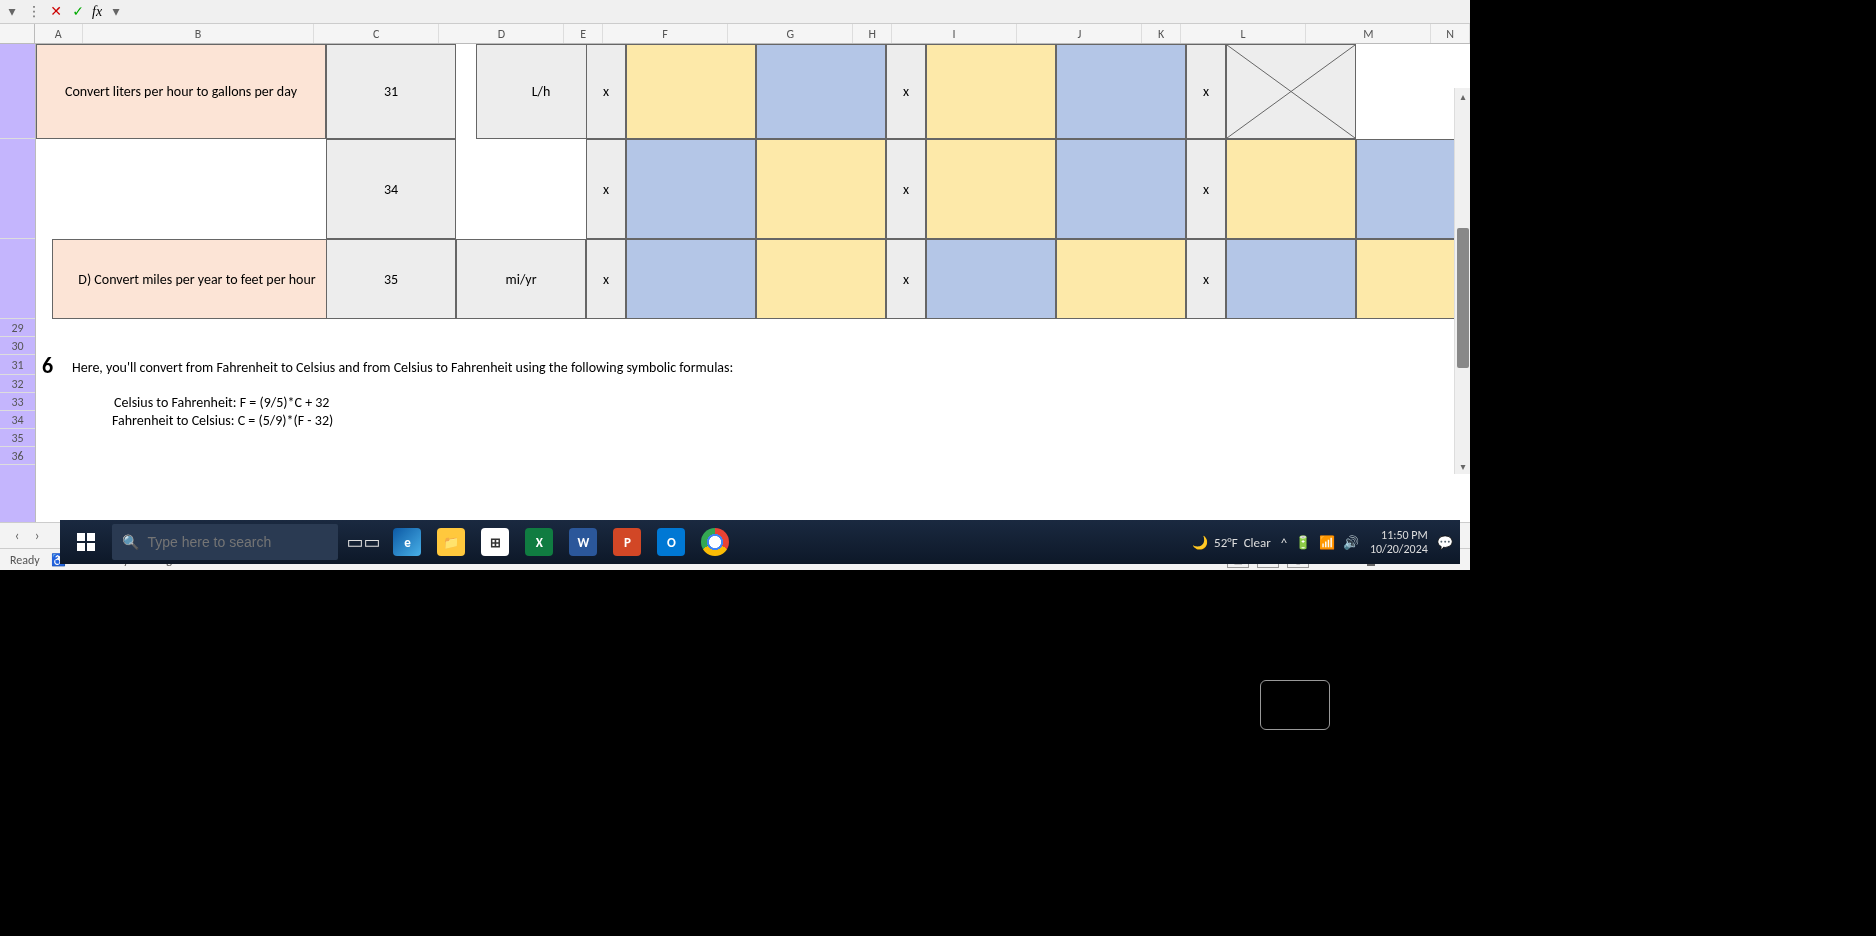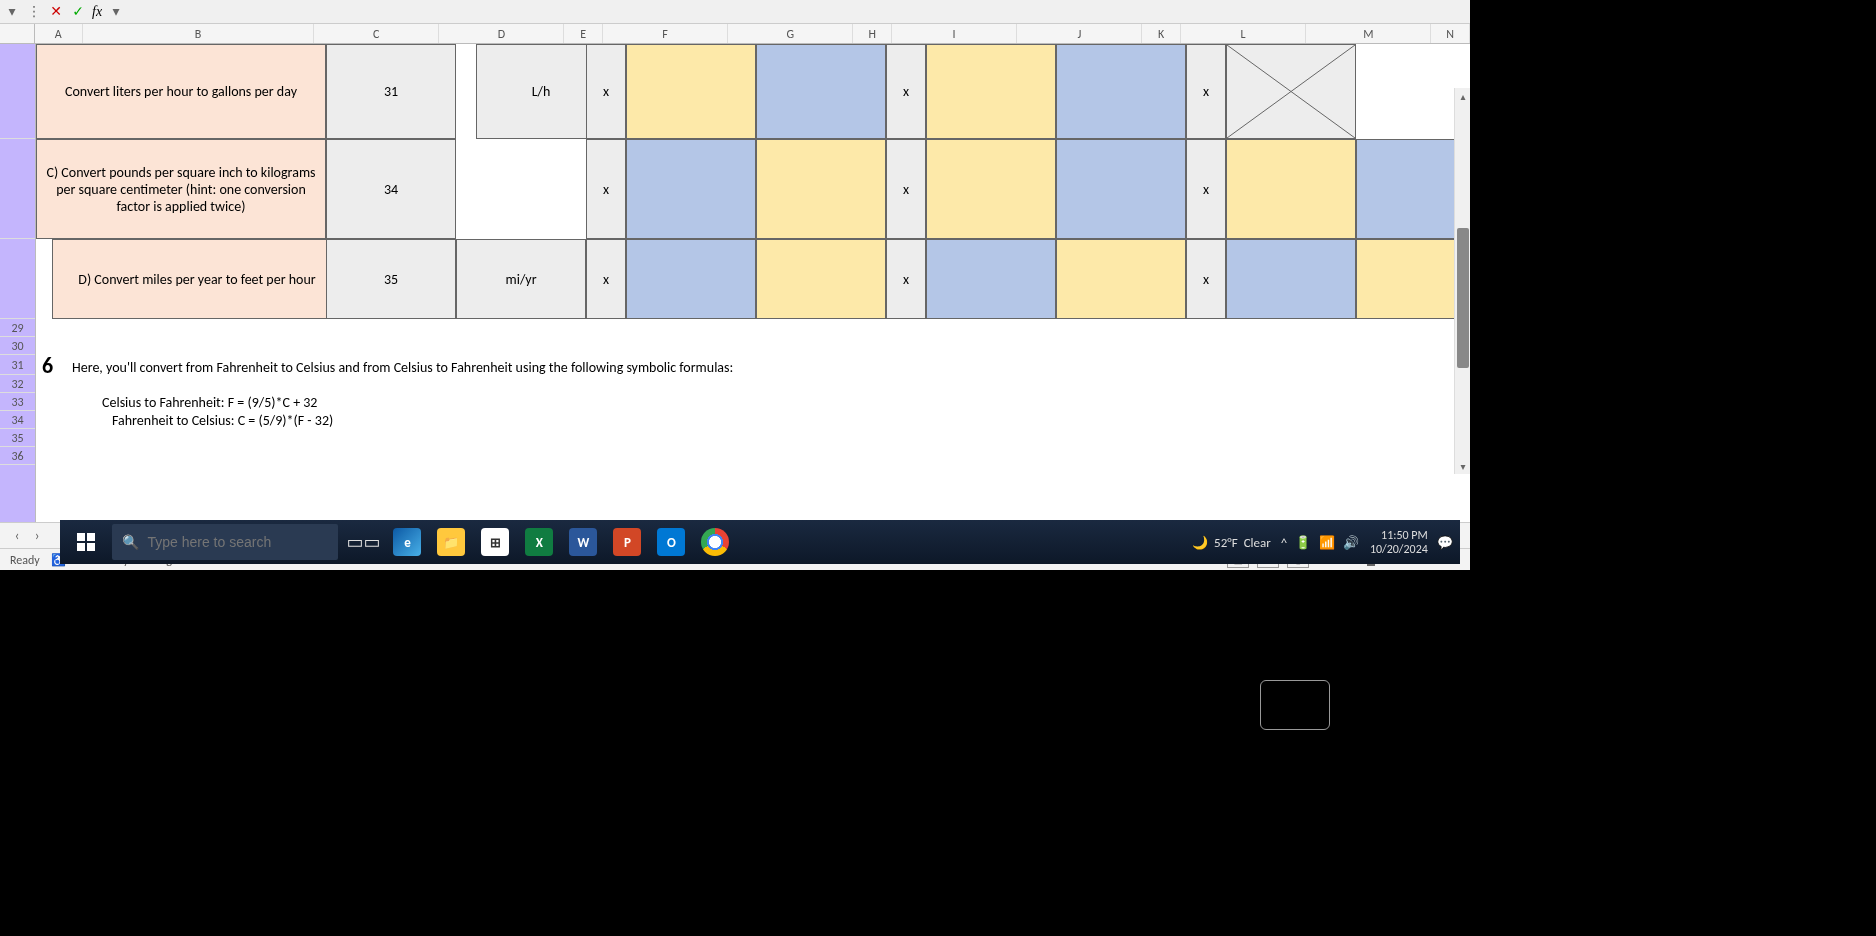--- a/index.html
+++ b/index.html
@@ -20,21 +20,21 @@
     .col-header { border-right: 1px solid #ddd; display: flex; align-items: center; justify-content: center; color: #555; font-size: 12px; background: #f5f5f5; }
     
     
     .grid-area { flex: 1; display: flex; overflow: hidden; position: relative; }
     .row-headers { width: 36px; background: #c4b5fd; border-right: 1px solid #bbb; }
     .row-header { border-bottom: 1px solid #ddd; display: flex; align-items: center; justify-content: center; font-size: 12px; color: #555; }
     .cells { flex: 1; position: relative; }
     
     .cell { position: absolute; border-right: 1px solid #ccc; border-bottom: 1px solid #ccc; display: flex; align-items: center; justify-content: center; padding: 4px 6px; font-size: 14px; }
     .cell.left { justify-content: flex-start; text-align: left; }
-    .cell.wrap { white-space: normal; text-align: center; }
+    .cell.wrap { white-space: normal; }
     
     .bg-peach { background: #fce4d6; }
     .bg-gray { background: #ededed; }
     .bg-yellow { background: #fde9a9; }
     .bg-blue { background: #b4c6e7; }
     .border-thick { border: 1px solid #666; }
     
     .diag-cell { position: relative; background: #ededed; }
     .diag-cell svg { position: absolute; top: 0; left: 0; width: 100%; height: 100%; }
     
@@ -145,21 +145,20 @@
             <line x1="0" y1="100%" x2="100%" y2="0" stroke="#666"></line>
           </svg>
         </div>
       <div class="cell diag-cell border-thick" style="left:1320px;top:0;width:130px;height:95px">
           <svg>
             <line x1="0" y1="0" x2="100%" y2="100%" stroke="#666"></line>
             <line x1="0" y1="100%" x2="100%" y2="0" stroke="#666"></line>
           </svg>
         </div>
 
-      <div class="cell bg-peach wrap border-thick" style="left:0;top:95px;width:290px;height:100px">C) Convert pounds per square inch to kilograms per square centimeter (hint: one conversion factor is applied twice)</div>
       <div class="cell bg-gray border-thick" style="left:290px;top:95px;width:130px;height:100px">34</div>
       <div class="cell bg-gray border-thick" style="left:550px;top:95px;width:40px;height:100px">x</div>
       <div class="cell bg-blue border-thick" style="left:590px;top:95px;width:130px;height:100px"></div>
       <div class="cell bg-yellow border-thick" style="left:720px;top:95px;width:130px;height:100px"></div>
       <div class="cell bg-gray border-thick" style="left:850px;top:95px;width:40px;height:100px">x</div>
       <div class="cell bg-yellow border-thick" style="left:890px;top:95px;width:130px;height:100px"></div>
       <div class="cell bg-blue border-thick" style="left:1020px;top:95px;width:130px;height:100px"></div>
       <div class="cell bg-gray border-thick" style="left:1150px;top:95px;width:40px;height:100px">x</div>
       <div class="cell bg-yellow border-thick" style="left:1190px;top:95px;width:130px;height:100px"></div>
       <div class="cell bg-blue border-thick" style="left:1320px;top:95px;width:130px;height:100px"></div>
@@ -174,21 +173,21 @@
       <div class="cell bg-blue border-thick" style="left:890px;top:195px;width:130px;height:80px"></div>
       <div class="cell bg-yellow border-thick" style="left:1020px;top:195px;width:130px;height:80px"></div>
       <div class="cell bg-gray border-thick" style="left:1150px;top:195px;width:40px;height:80px">x</div>
       <div class="cell bg-blue border-thick" style="left:1190px;top:195px;width:130px;height:80px"></div>
       <div class="cell bg-yellow border-thick" style="left:1320px;top:195px;width:130px;height:80px"></div>
 
       <div class="cell left" style="left:0;top:311px;width:30px;height:20px;border:none">
           <span class="big-six">6</span>
         </div>
       <div class="cell left" style="left:30px;top:313px;width:900px;height:20px;border:none">Here, you'll convert from Fahrenheit to Celsius and from Celsius to Fahrenheit using the following symbolic formulas:</div>
-      <div class="cell left" style="left:60px;top:349px;width:500px;height:18px;border:none">Celsius to Fahrenheit:   F = (9/5)*C + 32</div>
+      <div class="cell left" style="left:72px;top:349px;width:500px;height:18px;border:none">Celsius to Fahrenheit:   F = (9/5)*C + 32</div>
       <div class="cell left" style="left:70px;top:367px;width:500px;height:18px;border:none">Fahrenheit to Celsius:   C = (5/9)*(F - 32)</div>
     </div>
 
     <div class="vscroll">
       <div class="vscroll-arrow up">▴</div>
       <div class="vscroll-thumb"></div>
       <div class="vscroll-arrow down">▾</div>
     </div>
   </div>
 

